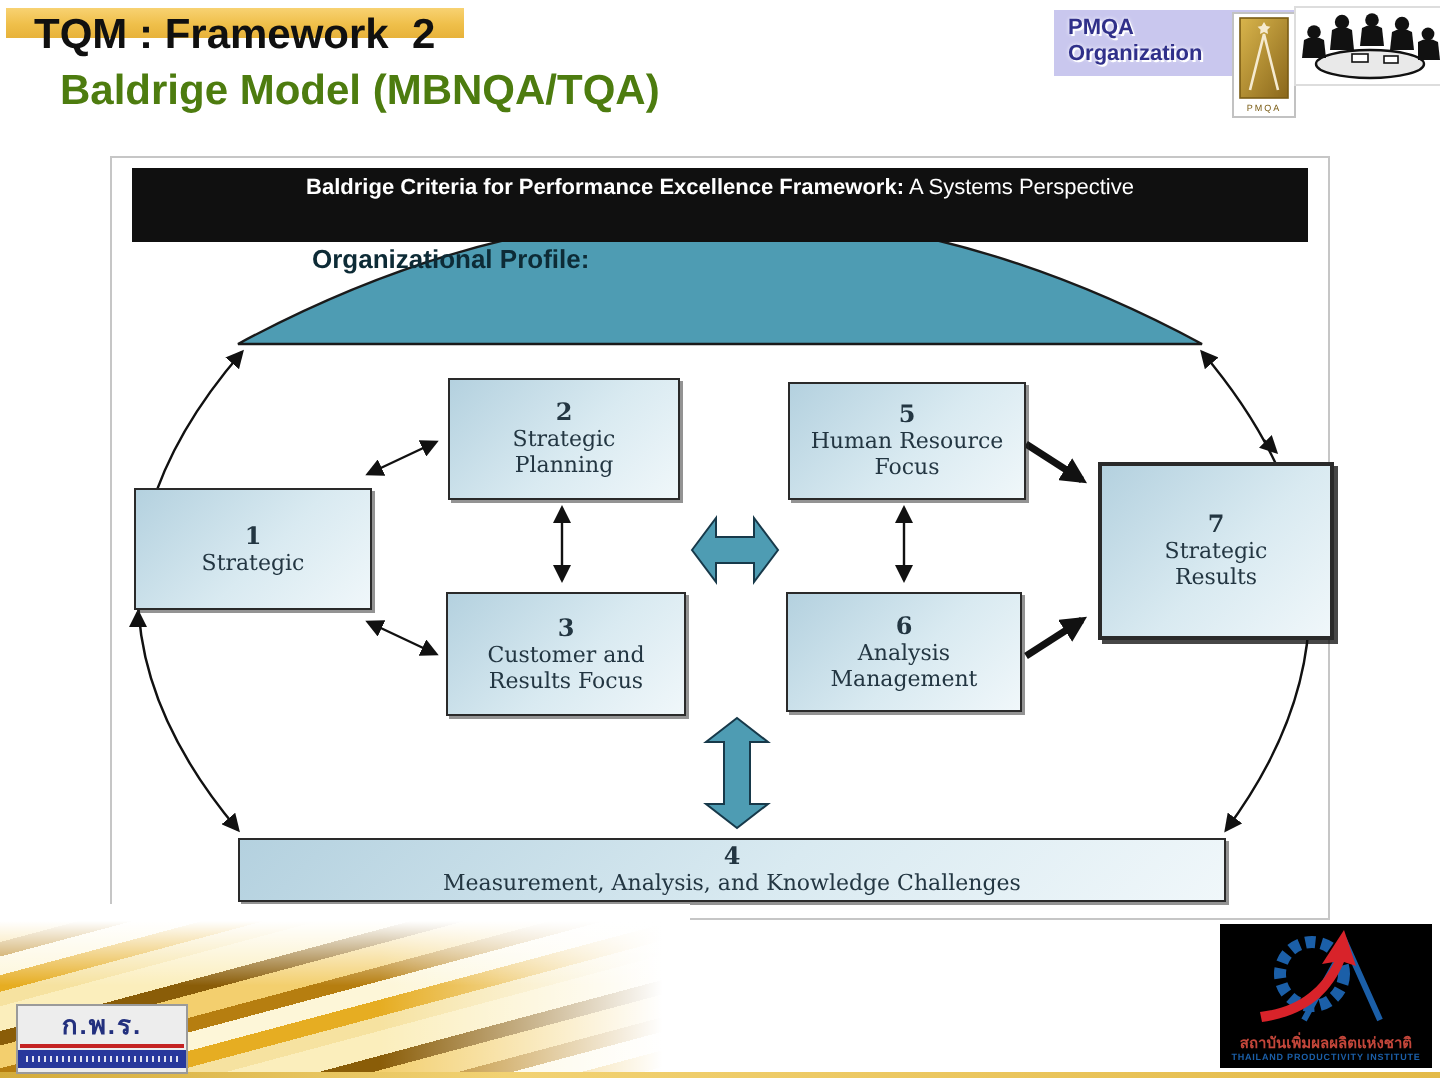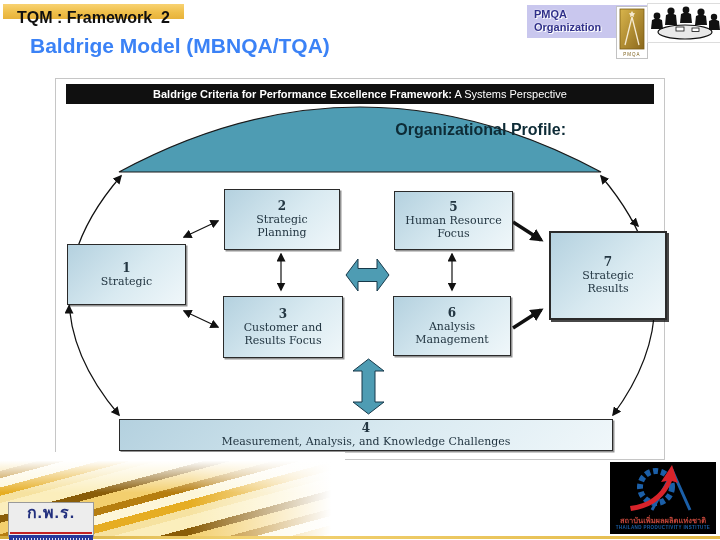--- a/index.html
+++ b/index.html
@@ -2,36 +2,36 @@
 <html><head>
 <meta charset="utf-8">
 <style>
   html,body{margin:0;padding:0;background:#fff;}
   #slide{position:relative;width:720px;height:540px;background:#ffffff;overflow:hidden;
          font-family:"Liberation Sans",sans-serif;}
 
   
   .tag{position:absolute;left:3px;top:4px;height:15px;line-height:27px;padding:0 14px;
        background:linear-gradient(180deg,#f8d272 0%,#efbf4a 55%,#e7b23a 100%);
-       font-weight:bold;font-size:16px;color:#101010;white-space:pre;}
-  .slide-title{position:absolute;left:30px;top:34px;font-weight:bold;font-size:21px;color:#3b82f6;}
+       font-weight:bold;font-size:21px;color:#101010;white-space:pre;}
+  .slide-title{position:absolute;left:30px;top:34px;font-weight:bold;font-size:21px;color:#4d7c0f;}
   .banner{position:absolute;left:527px;top:5px;width:127px;height:33px;background:#c9c7ee;}
   .banner-label{position:absolute;left:7px;top:3px;font-weight:bold;font-size:11px;line-height:13px;
        color:#30308a;text-shadow:0 0 2px #fff,1px 1px 0 #fff;}
   .emblem{position:absolute;left:616px;top:6px;width:30px;height:51px;background:#fff;border:1px solid #c2c2c2;}
   .people{position:absolute;left:647px;top:3px;width:73px;height:38px;background:#fff;border:1px solid #ddd;}
 
   
   .panel{position:absolute;left:55px;top:78px;width:608px;height:380px;background:#fff;border:1px solid #c6c6c6;}
   .panel svg{position:absolute;left:0;top:0;}
-  .dheader{position:absolute;left:10px;top:5px;width:588px;height:20px;background:#101010;color:#fff;
+  .dheader{position:absolute;left:10px;top:5px;width:588px;height:37px;background:#101010;color:#fff;
        text-align:center;line-height:20px;font-size:11px;}
   .dheader b{font-weight:bold;}
-  .dome-text{position:absolute;left:100px;top:44px;width:410px;text-align:right;
-       font-weight:bold;font-size:16px;line-height:13px;color:#0d2b36;}
+  .dome-text{position:absolute;left:100px;top:44px;width:410px;text-align:left;
+       font-weight:bold;font-size:13px;line-height:13px;color:#0d2b36;}
   .box{position:absolute;background:linear-gradient(135deg,#b4d1df 0%,#d9eaf1 55%,#f0f7fa 100%);
        border:1px solid #2a2a2a;box-shadow:1.5px 1.5px 0 rgba(40,40,40,.5);
        display:flex;flex-direction:column;align-items:center;justify-content:center;
        font-family:"DejaVu Serif",serif;font-size:11px;line-height:13px;color:#233642;text-align:center;}
   .box .num{font-weight:bold;font-size:12px;line-height:13px;}
   .b1{left:11px;top:165px;width:117px;height:59px;}
   .b2{left:168px;top:110px;width:114px;height:59px;}
   .b3{left:167px;top:217px;width:118px;height:60px;}
   .b5{left:338px;top:112px;width:117px;height:57px;}
   .b6{left:337px;top:217px;width:116px;height:58px;}
@@ -41,21 +41,21 @@
   
   .gold-swirl{position:absolute;left:0;top:452px;width:345px;height:85px;
       background:
         linear-gradient(to top, rgba(255,255,255,0) 0%, rgba(255,255,255,0) 52%, #fff 90%),
         linear-gradient(to right, rgba(255,255,255,0) 55%, #fff 96%),
         repeating-linear-gradient(345deg,#f6e2a0 0 7px,#e6ad22 7px 15px,#fdf6d8 15px 24px,
           #b67e10 24px 31px,#f3cf6e 31px 42px,#8a5d08 42px 49px,#fbeebc 49px 61px);}
   .bottom-line{position:absolute;left:0;top:536px;width:720px;height:3px;
       background:linear-gradient(to right,#d3ab3a,#f2d273 35%,#e3ba49);}
   .opdc{position:absolute;left:8px;top:502px;width:84px;height:33px;border:1px solid #9a9a9a;background:#ededed;}
-  .opdc-text{height:29px;line-height:20px;text-align:center;font-weight:bold;font-size:16px;
+  .opdc-text{height:19px;line-height:20px;text-align:center;font-weight:bold;font-size:13px;
       color:#23307e;letter-spacing:1px;}
   .opdc-red{height:2px;background:#c42222;margin:0 1px;}
   .opdc-bar{height:9px;background:#27389c;margin-top:1px;position:relative;}
   .opdc-bar::after{content:"";position:absolute;left:4px;right:4px;top:3px;height:3px;
       background:repeating-linear-gradient(90deg,rgba(255,255,255,.85) 0 1px,transparent 1px 3px);}
   .tpi{position:absolute;left:610px;top:462px;width:106px;height:72px;background:#000000;text-align:center;}
   .tpi-thai{font-size:7.5px;line-height:9px;color:#c3463a;font-weight:bold;}
   .tpi-eng{font-size:4.5px;line-height:6px;color:#1b5fa8;font-weight:bold;letter-spacing:.4px;}
 </style>
 </head>

